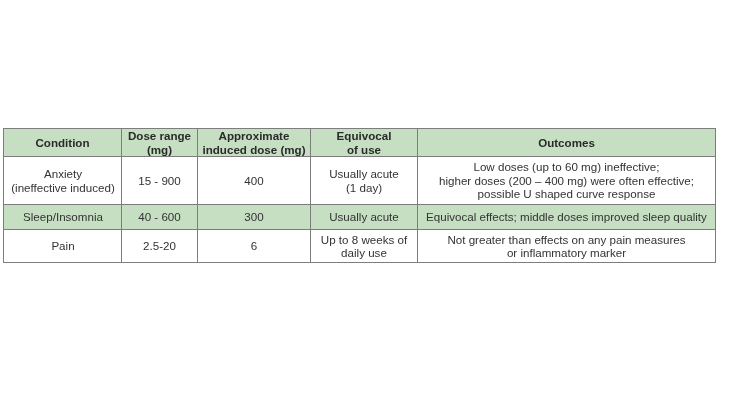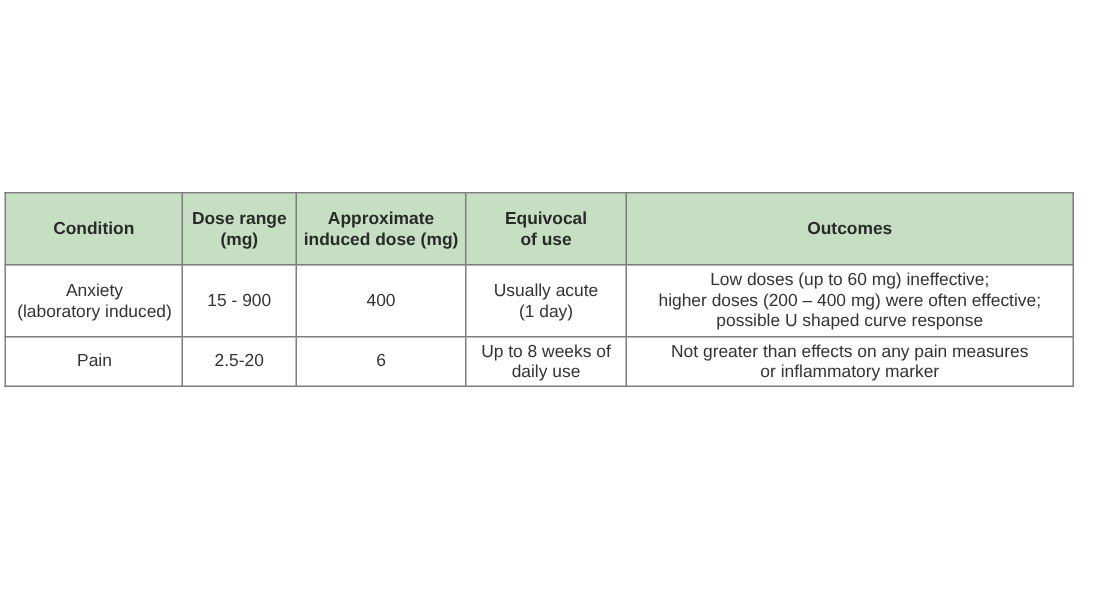--- a/index.html
+++ b/index.html
@@ -37,21 +37,21 @@
       background: #c6dfc3;
       font-weight: bold;
       text-align: center;
       color: #2a2a2a;
     }
     td {
       text-align: center;
       color: #333333;
     }
     td.left { text-align: center; padding-left: 5px; }
-    tr.header-row { height: 48px; }
+    tr.header-row { height: 28px; }
     tr.row-0 { height: 48px; }
     tr.row-1 { height: 25px; }
     tr.row-2 { height: 33px; margin-left: 40px; }
     tr.shaded td { background: #c6dfc3; }
     .line { display: block; white-space: nowrap; }
     col.c0 { width: 118px; }
     col.c1 { width: 76px; }
     col.c2 { width: 113px; }
     col.c3 { width: 107px; }
     col.c4 { width: 298px; }
@@ -87,36 +87,53 @@
         </th>
         <th>
           <span class="line">Outcomes</span>
         </th>
       </tr>
     </thead>
     <tbody>
       <tr class="row-0">
         <td class="left">
           <span class="line">Anxiety</span>
-          <span class="line">(laboratory induced)</span>
+          <span class="line">(ineffective induced)</span>
         </td>
         <td>
           <span class="line">15 - 900</span>
         </td>
         <td>
           <span class="line">400</span>
         </td>
         <td>
           <span class="line">Usually acute</span>
           <span class="line">(1 day)</span>
         </td>
         <td>
           <span class="line">Low doses (up to 60 mg) ineffective;</span>
           <span class="line">higher doses (200 – 400 mg) were often effective;</span>
           <span class="line">possible U shaped curve response</span>
+        </td>
+      </tr>
+      <tr class="row-1 shaded">
+        <td class="left">
+          <span class="line">Sleep/Insomnia</span>
+        </td>
+        <td>
+          <span class="line">40 - 600</span>
+        </td>
+        <td>
+          <span class="line">300</span>
+        </td>
+        <td>
+          <span class="line">Usually acute</span>
+        </td>
+        <td>
+          <span class="line">Equivocal effects; middle doses improved sleep quality</span>
         </td>
       </tr>
       <tr class="row-2">
         <td class="left">
           <span class="line">Pain</span>
         </td>
         <td>
           <span class="line">2.5-20</span>
         </td>
         <td>

